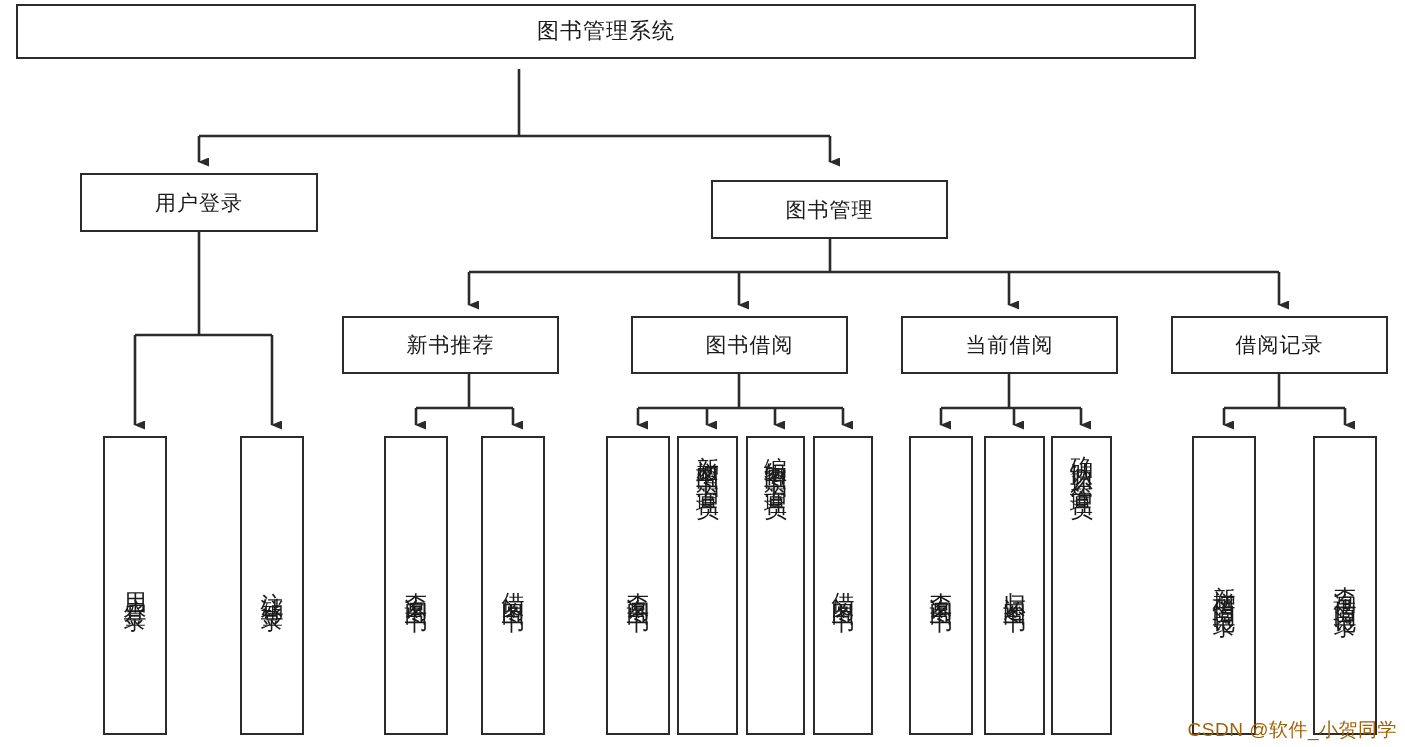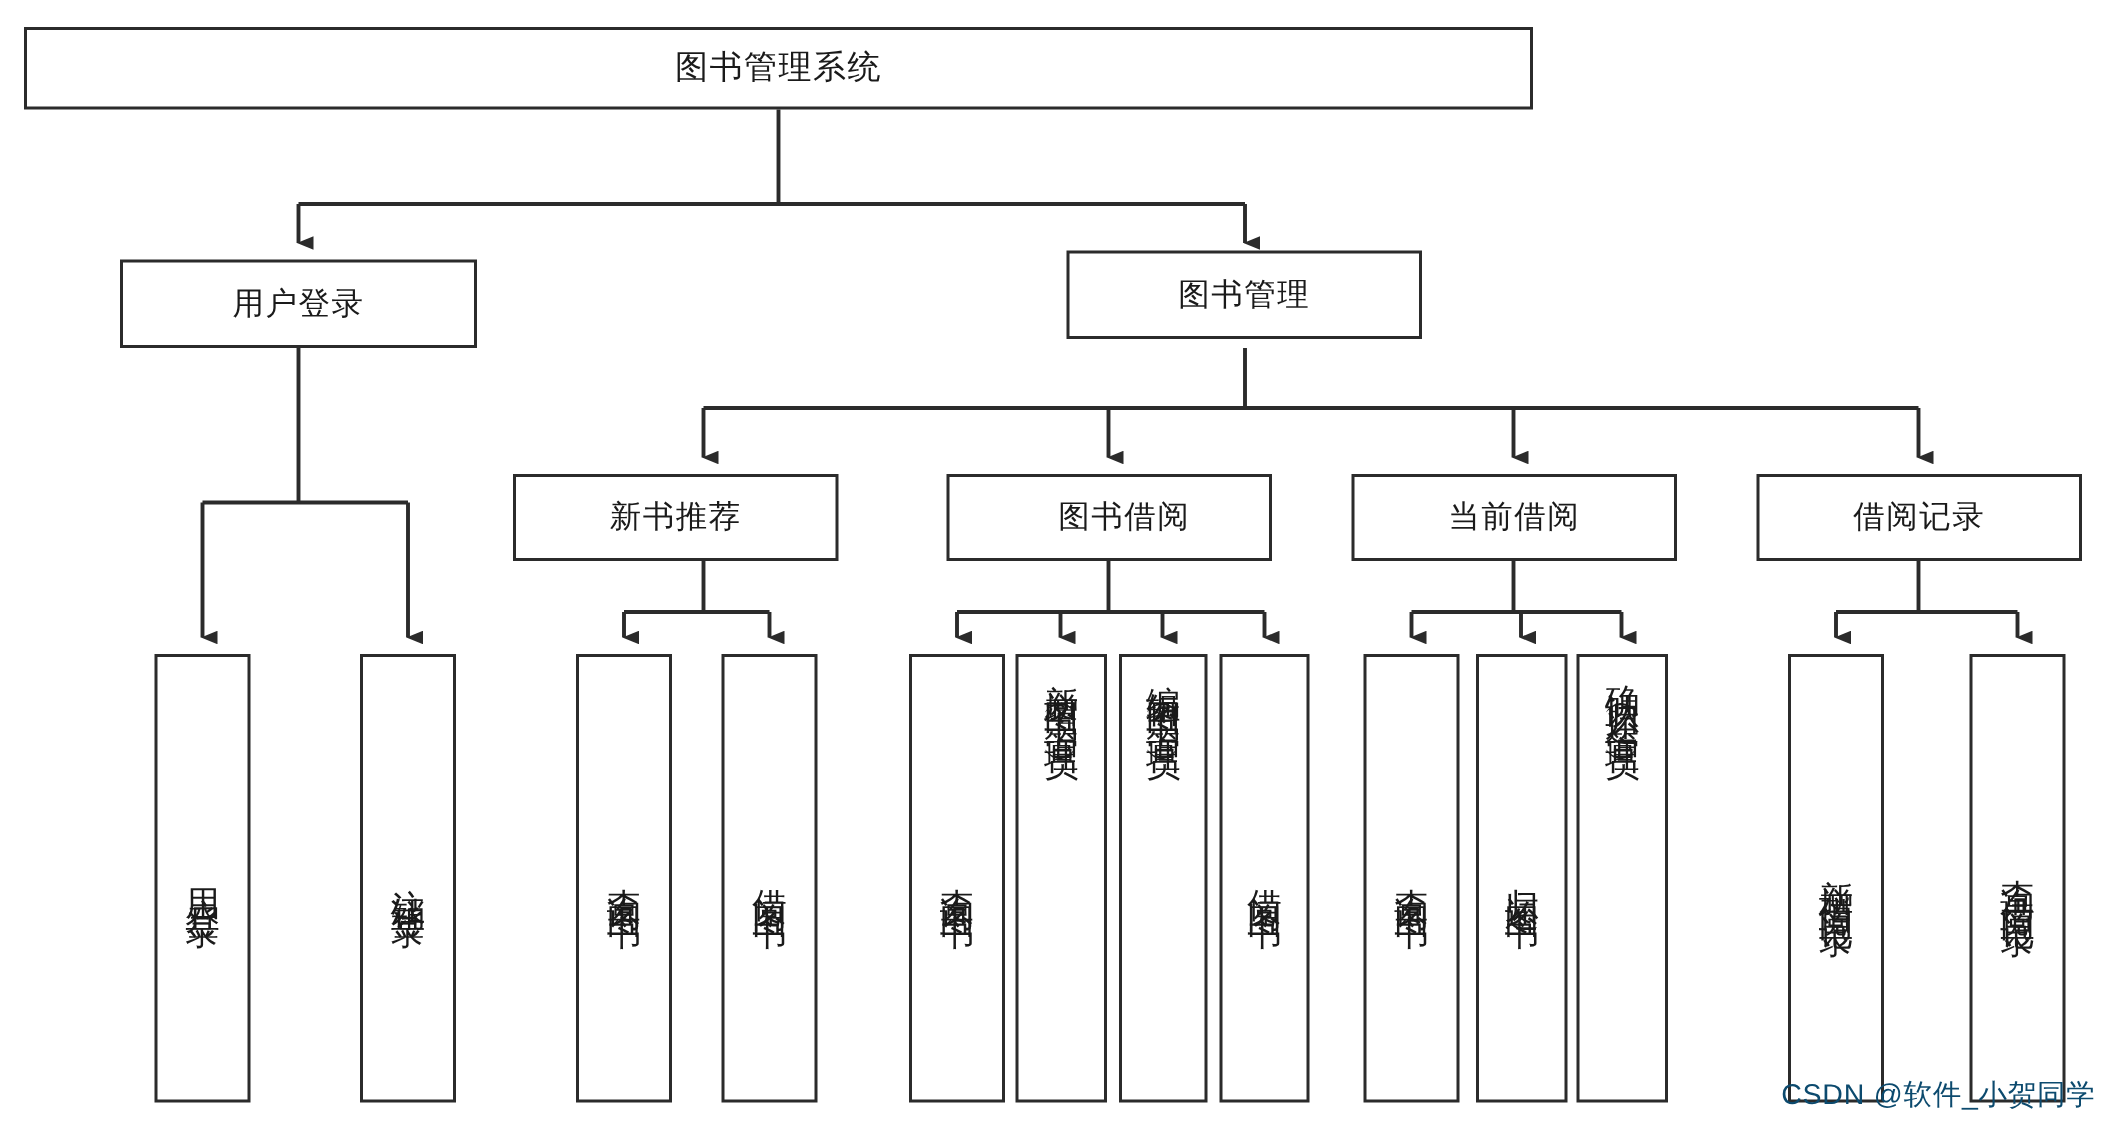--- a/index.html
+++ b/index.html
@@ -60,21 +60,21 @@
     display: block;
   }
   .node.leaf.center-text {
     align-items: center;
   }
   .watermark {
     position: absolute;
     right: 8px;
     bottom: 4px;
     font-size: 19px;
-    color: #0c4a6e;
+    color: #a16207;
     letter-spacing: 0.5px;
     white-space: nowrap;
     z-index: 5;
     font-family: "Liberation Sans", "DejaVu Sans", sans-serif;
   }
 </style>
 </head>
 <body>
 
 <div id="diagram-root">
@@ -122,28 +122,28 @@
       <path d="M 1014,408 L 1014,425" marker-end="url(#arrow)"></path>
       <path d="M 1081,408 L 1081,425" marker-end="url(#arrow)"></path>
 
       <path d="M 1279,374 L 1279,408"></path>
       <path d="M 1224,408 L 1345,408"></path>
       <path d="M 1224,408 L 1224,425" marker-end="url(#arrow)"></path>
       <path d="M 1345,408 L 1345,425" marker-end="url(#arrow)"></path>
     </g>
   </svg>
 
-  <div class="node root" style="left:16px; top:18px; width:1006px; height:55px;">
+  <div class="node root" style="left:16px; top:4px; width:1180px; height:55px;">
     <span class="node-label">图书管理系统</span>
   </div>
 
   <div class="node" style="left:80px; top:173px; width:238px; height:59px;">
     <span class="node-label">用户登录</span>
   </div>
-  <div class="node" style="left:711px; top:167px; width:237px; height:59px;">
+  <div class="node" style="left:711px; top:180px; width:237px; height:59px;">
     <span class="node-label">图书管理</span>
   </div>
 
   <div class="node" style="left:342px; top:316px; width:217px; height:58px;">
     <span class="node-label">新书推荐</span>
   </div>
   <div class="node" style="left:631px; top:316px; width:217px; height:58px;padding-left:20px;">
     <span class="node-label">图书借阅</span>
   </div>
   <div class="node" style="left:901px; top:316px; width:217px; height:58px;">

